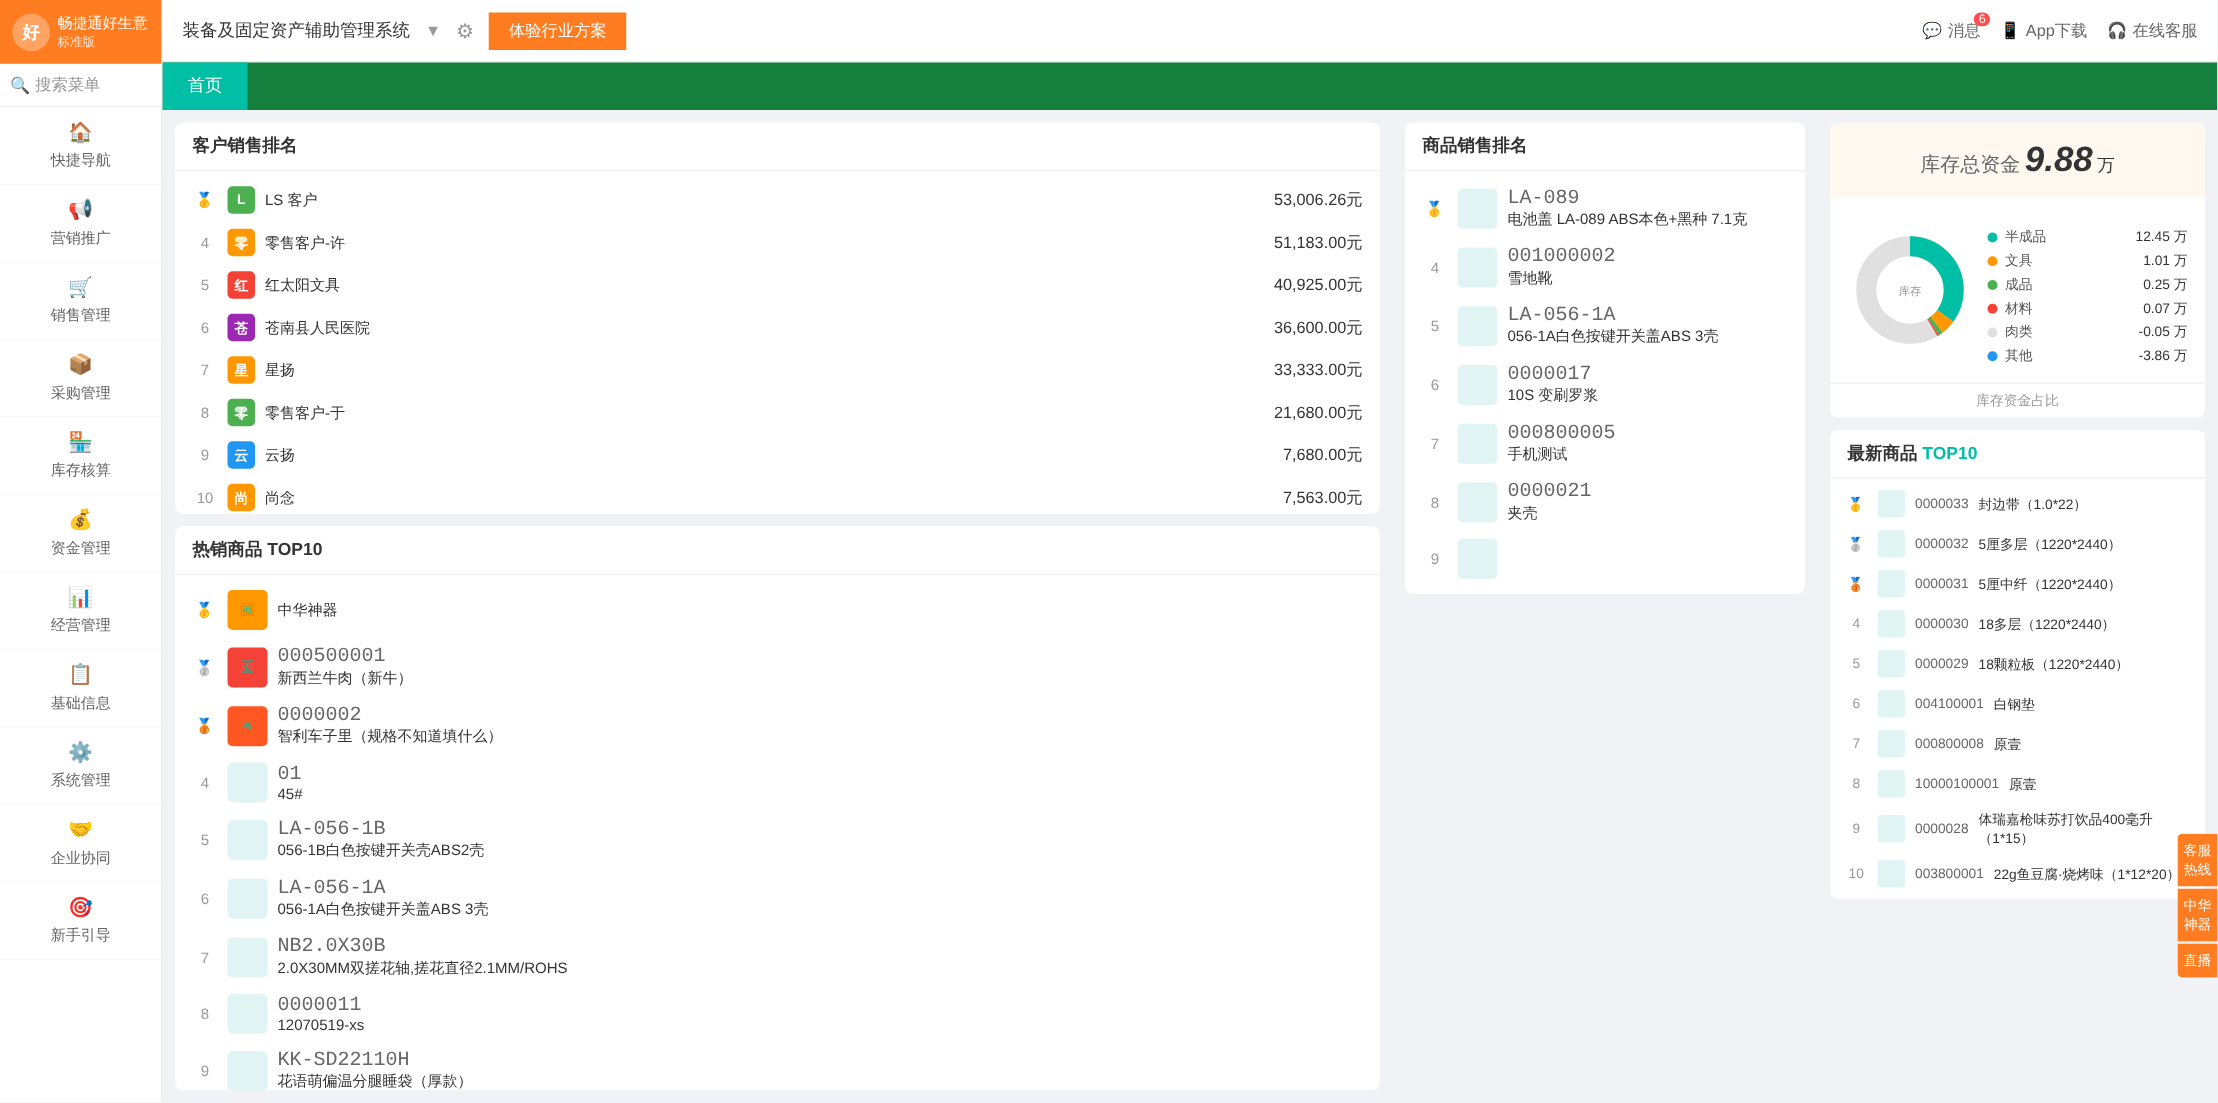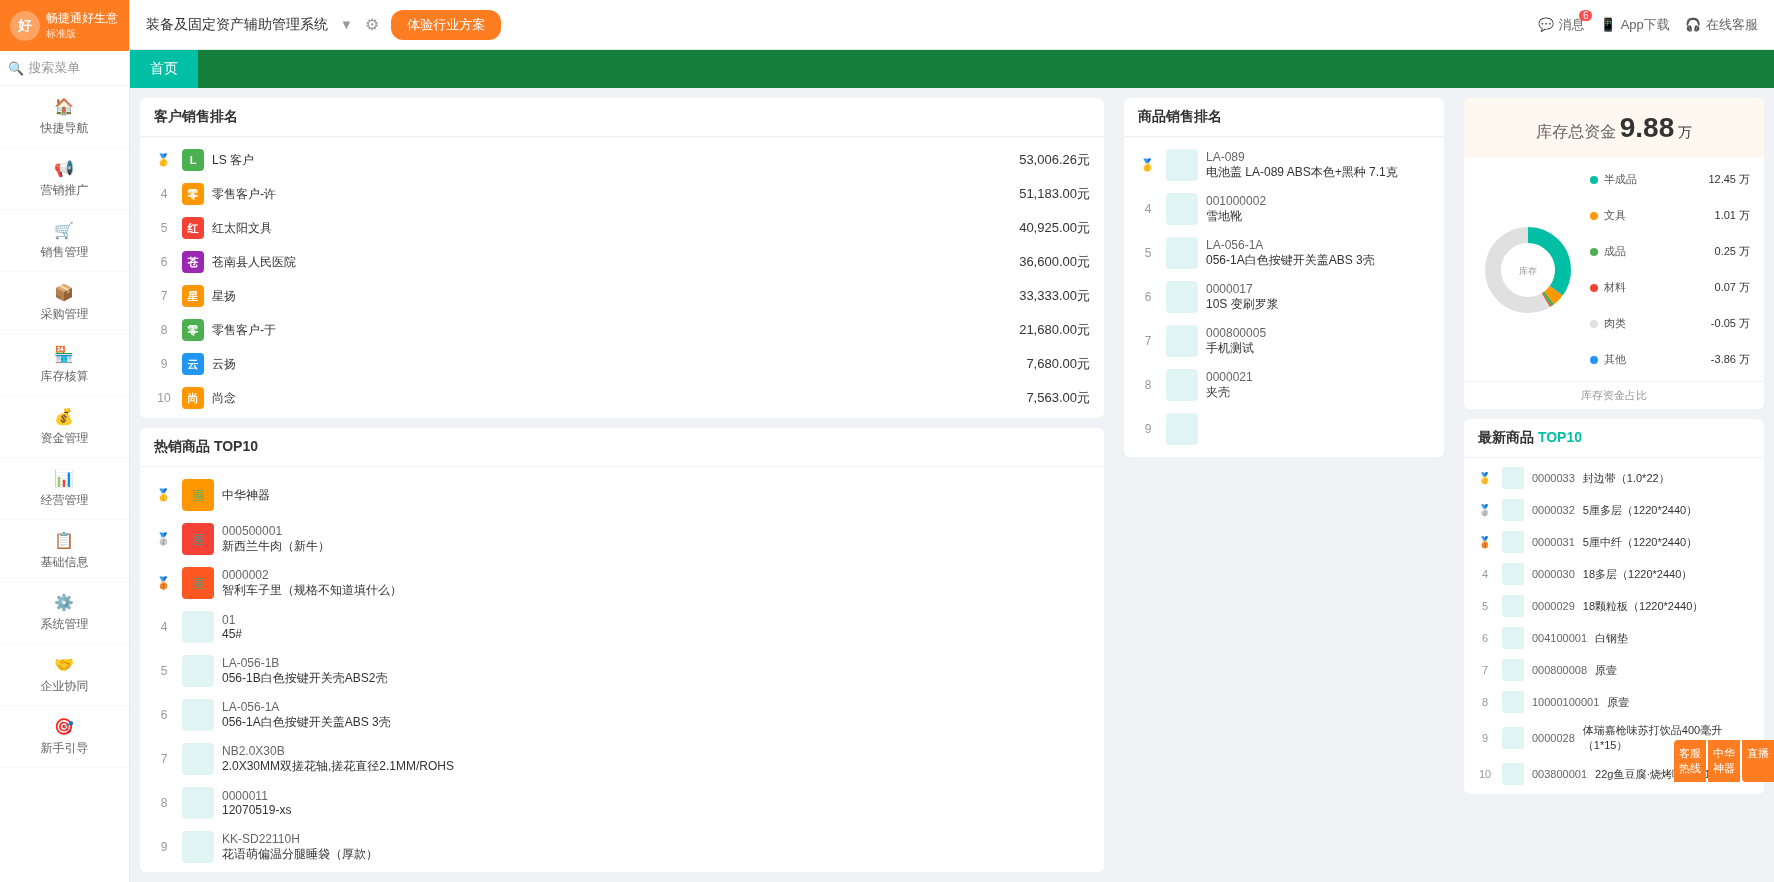--- a/index.html
+++ b/index.html
@@ -90,21 +90,21 @@
     .topbar-settings {
       color: #999;
       cursor: pointer;
       font-size: 16px;
     }
     .topbar-btn {
       background: #ff7c20;
       color: #fff;
       border: none;
       padding: 6px 16px;
-      border-radius: 12px;
+      border-radius: 0;
       cursor: pointer;
       font-size: 13px;
     }
     .topbar-right {
       margin-left: auto;
       display: flex;
       align-items: center;
       gap: 16px;
       color: #666;
       font-size: 13px;
@@ -230,50 +230,50 @@
       border-radius: 4px;
       background: #e0f5f3;
       display: flex;
       align-items: center;
       justify-content: center;
       font-size: 10px;
       color: #00bfa5;
       flex-shrink: 0;
     }
     .product-info { flex: 1; }
-    .product-code { font-size: 12px; color: #666; }
+    .product-code { font-size: 16px; color: #666; font-family: Liberation Mono, monospace; }
     .product-name { font-size: 12px; color: #333; }
 
     
     .stock-card {
       background: #fff;
       border-radius: 6px;
     }
     .stock-total {
       background: #fff8f0;
       padding: 14px;
       text-align: center;
       border-radius: 6px 6px 0 0;
     }
     .stock-total-label { font-size: 16px; color: #666; }
-    .stock-total-value { font-size: 28px; color: #333; font-weight: bold; }
+    .stock-total-value { font-size: 28px; color: #333; font-weight: bold; font-style: italic; }
     .stock-total-unit { font-size: 14px; color: #333; }
 
     .donut-section {
       padding: 14px;
       display: flex;
       align-items: center;
       gap: 12px;
     }
     .donut-chart {
       width: 100px;
       height: 100px;
       flex-shrink: 0;
     }
-    .legend { display: flex; flex-direction: column; gap: 21px; flex: 1; }
+    .legend { display: flex; flex-direction: column; gap: 4px; flex: 1; margin-top: 10px; }
     .legend-item {
       display: flex;
       align-items: center;
       gap: 6px;
       font-size: 11px;
       color: #555;
     }
     .legend-dot {
       width: 8px;
       height: 8px;
@@ -334,20 +334,21 @@
       gap: 10px;
       flex-shrink: 0;
     }
 
     
     .float-buttons {
       position: fixed;
       right: 0;
       bottom: 100px;
       display: flex;
+      flex-direction: column;
       gap: 2px;
       margin-left: 28px;
     }
     .float-btn {
       background: #ff7c20;
       color: #fff;
       padding: 6px 4px;
       font-size: 11px;
       text-align: center;
       cursor: pointer;

